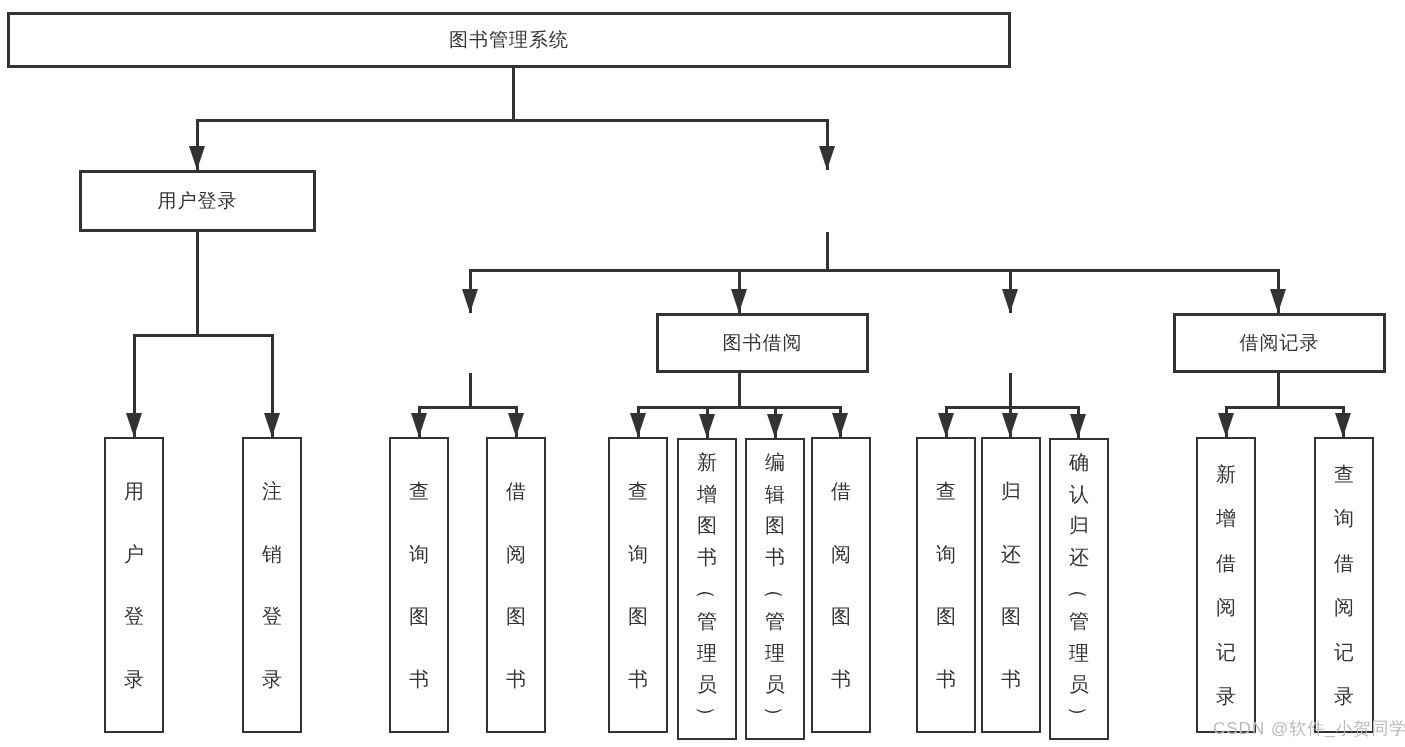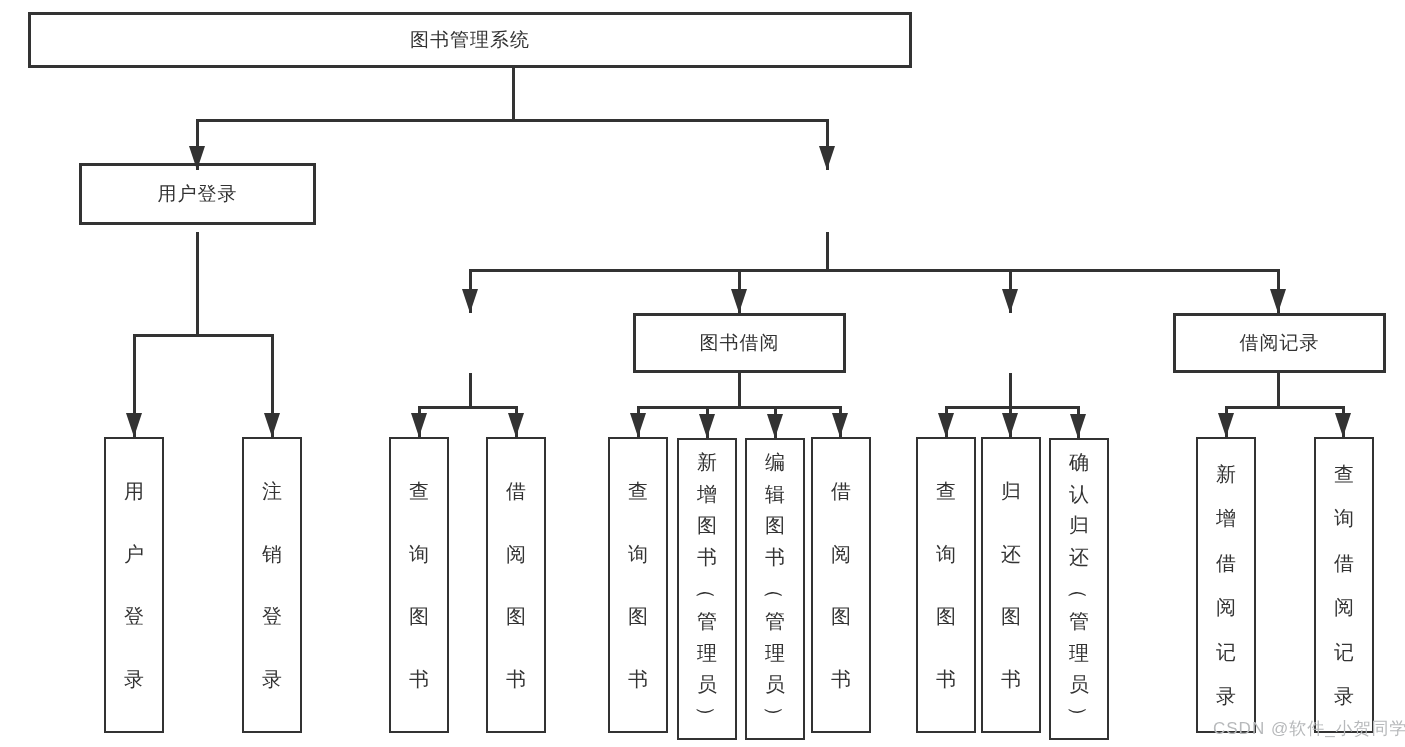--- a/index.html
+++ b/index.html
@@ -18,29 +18,29 @@
        border-left:8px solid transparent;border-right:8px solid transparent;
        border-top:24px solid #333333;}
   .watermark{position:absolute;left:1185px;top:717px;font-size:17px;color:#b7b9bb;
              letter-spacing:1px;white-space:nowrap;z-index:5;margin-left:28px;}
 </style>
 </head>
 <body>
 
 <div class="canvas">
 
-  <div class="hbox" style="left:28px;top:12px;width:884px;height:56px;">
+  <div class="hbox" style="left:7px;top:12px;width:1004px;height:56px;">
     <span>图书管理系统</span>
   </div>
 
-  <div class="hbox" style="left:79px;top:163px;width:237px;height:62px;">
+  <div class="hbox" style="left:79px;top:170px;width:237px;height:62px;">
     <span>用户登录</span>
   </div>
 
-  <div class="hbox" style="left:633px;top:313px;width:213px;height:60px;">
+  <div class="hbox" style="left:656px;top:313px;width:213px;height:60px;">
     <span>图书借阅</span>
   </div>
   <div class="hbox" style="left:1173px;top:313px;width:213px;height:60px;">
     <span>借阅记录</span>
   </div>
 
   <div class="vbox" style="left:104px;top:437px;width:60px;height:296px;">
     <div class="vlabel">
         <span class="vchar">用</span>
         <span class="vchar">户</span>

